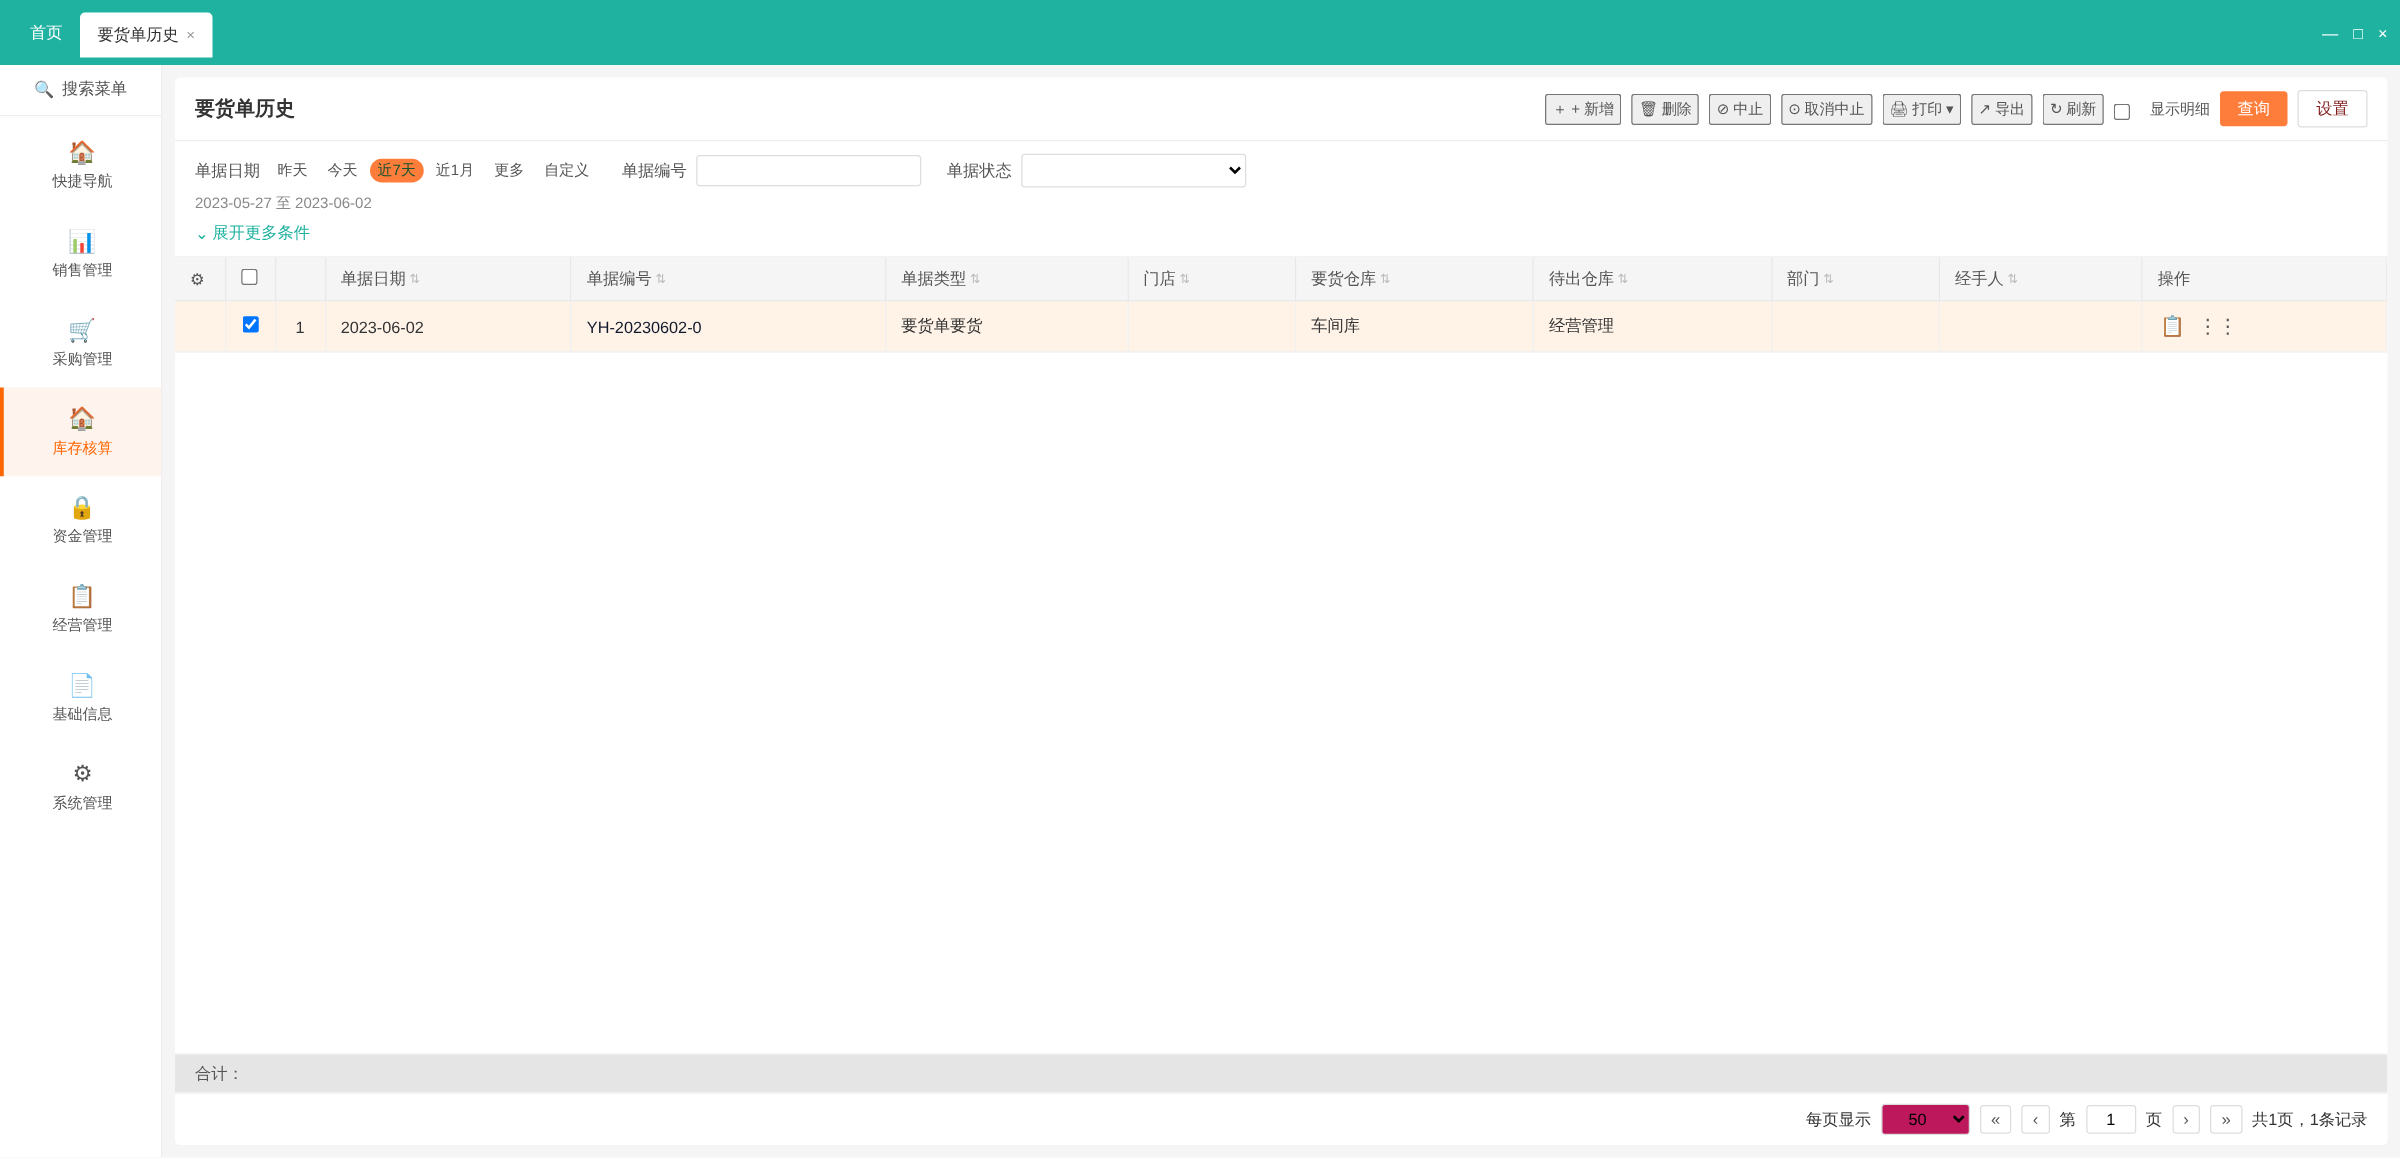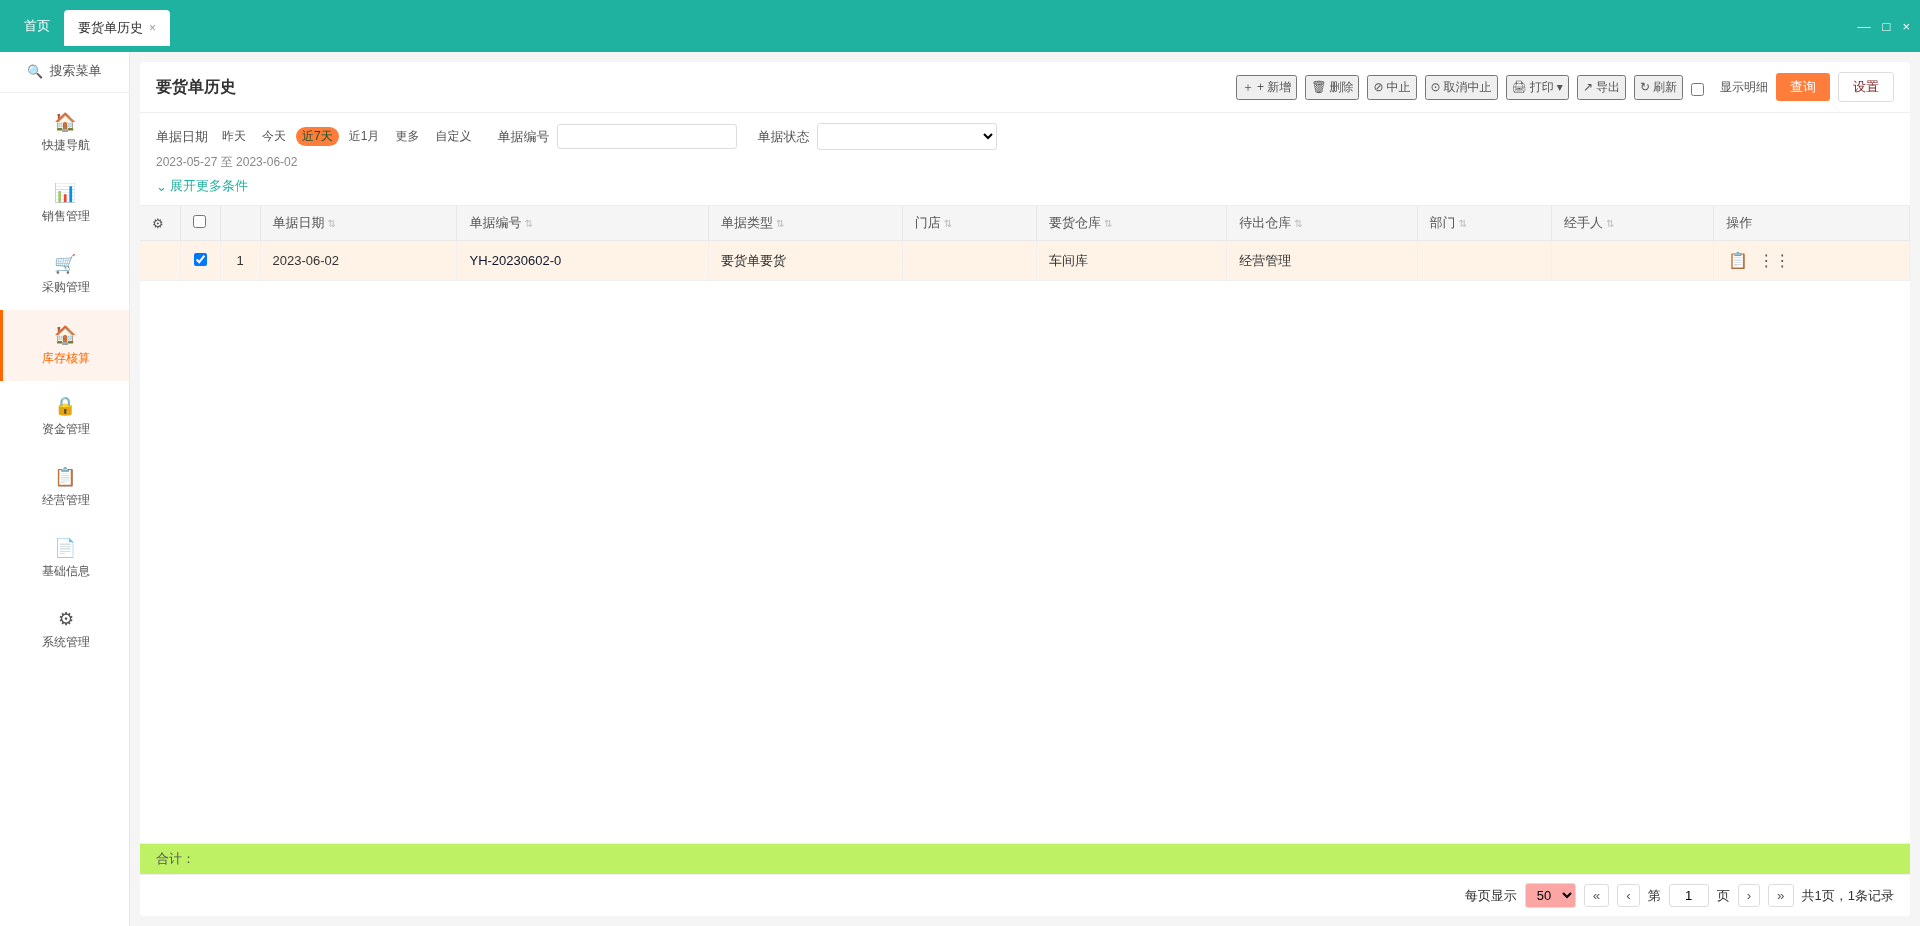--- a/index.html
+++ b/index.html
@@ -58,27 +58,27 @@
     .col-settings { width: 40px; text-align: center; }
     .col-checkbox { width: 40px; text-align: center; }
     .col-num { width: 40px; text-align: center; }
     .link-text { color: #0f172a; cursor: pointer; text-decoration: none; }
     .row-action-icons { display: flex; gap: 6px; align-items: center; }
     .row-icon { cursor: pointer; color: #555; font-size: 16px; padding: 2px; }
     .th-sort { display: flex; align-items: center; gap: 3px; cursor: pointer; user-select: none; }
     .sort-icon { color: #bbb; font-size: 10px; }
 
     
-    .table-footer { border-top: 1px solid #eee; padding: 6px 16px; display: flex; align-items: center; background: #bef264; font-size: 13px; color: #555; flex-shrink: 0; }
+    .table-footer { border-top: 1px solid #eee; padding: 6px 16px; display: flex; align-items: center; background: #e5e5e5; font-size: 13px; color: #555; flex-shrink: 0; }
 
     
     .pagination-bar { border-top: 1px solid #eee; padding: 8px 16px; display: flex; align-items: center; justify-content: flex-end; gap: 8px; font-size: 13px; background: white; flex-shrink: 0; }
     .pagination-btn { border: 1px solid #ddd; background: white; padding: 3px 8px; border-radius: 3px; cursor: pointer; color: #555; }
     .page-input { border: 1px solid #ddd; border-radius: 3px; width: 40px; padding: 3px 6px; text-align: center; font-size: 13px; }
-    .page-select { border: 1px solid #ddd; border-radius: 3px; padding: 3px 7px; font-size: 13px; background: #fca5a5; }
+    .page-select { border: 1px solid #ddd; border-radius: 3px; padding: 3px 17px; font-size: 13px; background: #be185d; }
   </style>
 </head>
 <body>
 
 <div class="top-bar">
   <div class="tab-item">
     <span>首页</span>
   </div>
   <div class="tab-item active">
     <span>要货单历史</span>

